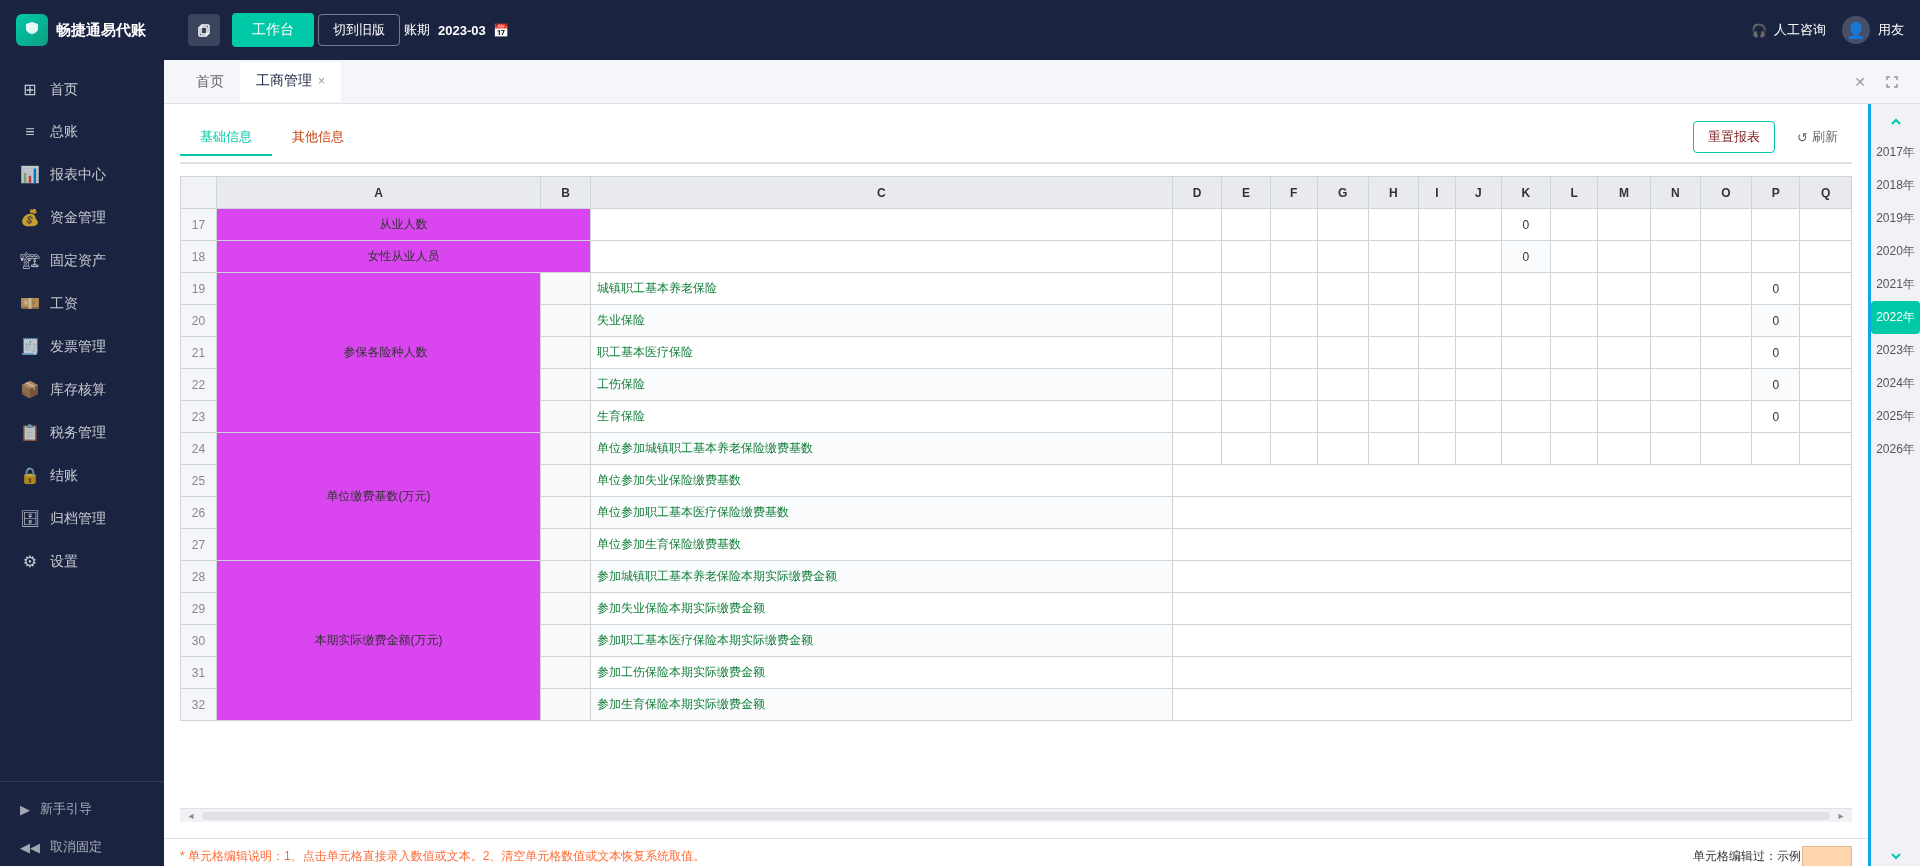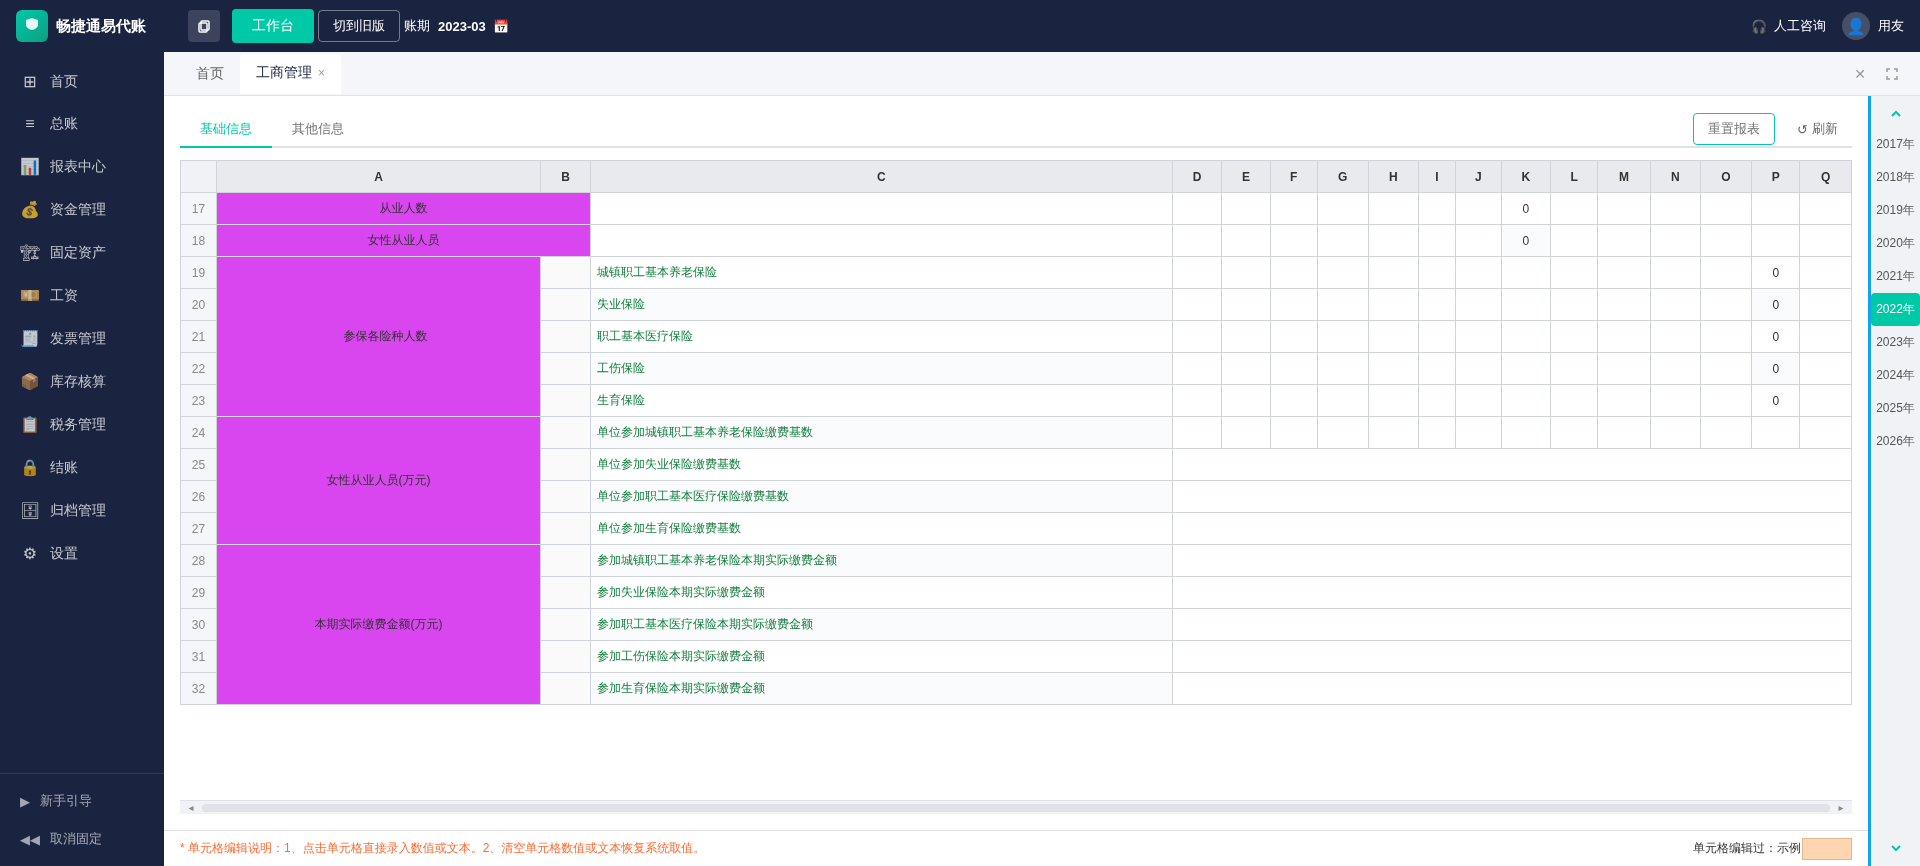--- a/index.html
+++ b/index.html
@@ -1,20 +1,20 @@
 <!DOCTYPE html>
 <html><head>
   <meta charset="utf-8">
   <style>
     * { box-sizing: border-box; margin: 0; padding: 0; }
     body { font-family: 'Microsoft YaHei', '微软雅黑', sans-serif; font-size: 13px; background: #f0f2f5; overflow: hidden; width: 1920px; height: 866px; }
 
     
     .top-header {
-      display: flex; align-items: center; height: 52px;
+      display: flex; align-items: center; height: 60px;
       background: #1a2340; padding: 0 16px; gap: 4px;
     }
     .logo-area { display: flex; align-items: center; gap: 8px; width: 160px; }
     .logo-icon { width: 32px; height: 32px; background: linear-gradient(135deg, #00c9a7, #0e9e83); border-radius: 6px; display: flex; align-items: center; justify-content: center; color: white; font-size: 16px; }
     .logo-text { color: white; font-size: 15px; font-weight: bold; }
     .company-selector {
       display: flex; align-items: center; gap: 6px;
       background: rgba(255,255,255,0.1); border-radius: 4px; padding: 6px 12px;
       color: white; cursor: pointer; min-width: 240px;
     }
@@ -72,30 +72,30 @@
     .tab-item.active { color: #1a2340; background: white; border-radius: 4px 4px 0 0; border-bottom: 2px solid transparent; }
     .tab-close { font-size: 12px; color: #999; cursor: pointer; }
     .tab-home { color: #666; font-size: 14px; padding: 10px 16px; cursor: pointer; }
 
     
     .page-content { flex: 1; background: white; padding: 16px; display: flex; flex-direction: column; gap: 12px; overflow: hidden; }
 
     
     .sub-tabs { display: flex; gap: 0; border-bottom: 2px solid #e0e2e8; }
     .sub-tab {
-      padding: 8px 20px; cursor: pointer; font-size: 13px; color: #737373;
+      padding: 8px 20px; cursor: pointer; font-size: 13px; color: #c2410c;
       border-bottom: 2px solid transparent; margin-bottom: -2px;
     }
     .sub-tab.active { color: #00c9a7; border-bottom: 2px solid #00c9a7; }
 
     
     .toolbar { display: flex; justify-content: flex-end; gap: 8px; align-items: center; }
     .btn-reset {
       padding: 6px 14px; border: 1px solid #00c9a7; background: white;
-      color: #737373; border-radius: 4px; cursor: pointer; font-size: 13px;
+      color: #7f1d1d; border-radius: 4px; cursor: pointer; font-size: 13px;
     }
     .btn-refresh {
       padding: 6px 14px; border: none; background: transparent;
       color: #666; cursor: pointer; font-size: 13px; display: flex; align-items: center; gap: 4px;
     }
 
     
     .spreadsheet-container { flex: 1; overflow: hidden; display: flex; flex-direction: column; }
     .spreadsheet-wrapper { flex: 1; overflow: hidden; display: flex; }
     .spreadsheet-main { flex: 1; overflow: auto; }
@@ -283,21 +283,21 @@
           </svg>
         </div>
       </div>
     </div>
 
     <div class="content-with-year">
       <div class="content-inner">
 
         <div class="page-content">
 
-          <div style="display:flex; align-items:center; justify-content:space-between; border-bottom: 2px solid #e0e2e8; padding-bottom:0;">
+          <div style="display:flex; align-items:center; justify-content:space-between; border-bottom: 2px solid #e0e2e8; padding-bottom:8px;">
             <div class="sub-tabs" style="border-bottom:none;">
               <div class="sub-tab active">基础信息</div>
               <div class="sub-tab">其他信息</div>
             </div>
             <div class="toolbar">
               <button class="btn-reset">重置报表</button>
               <button class="btn-refresh">
                 <span>↺</span>
                 <span>刷新</span>
               </button>
@@ -468,21 +468,21 @@
                       <td class="cell-empty"></td>
                       <td class="cell-empty"></td>
                       <td class="cell-empty"></td>
                       <td class="cell-empty"></td>
                       <td class="cell-value">0</td>
                       <td class="cell-empty"></td>
                     </tr>
 
                     <tr class="row-even">
                       <td class="row-num">24</td>
-                      <td class="cell-a" rowspan="4" style="text-align:center; vertical-align:middle;">女性从业人员(万元)</td>
+                      <td class="cell-a" rowspan="4" style="text-align:center; vertical-align:middle;">单位缴费基数(万元)</td>
                       <td class="cell-b"></td>
                       <td class="cell-c">单位参加城镇职工基本养老保险缴费基数</td>
                       <td class="cell-empty"></td>
                       <td class="cell-empty"></td>
                       <td class="cell-empty"></td>
                       <td class="cell-empty"></td>
                       <td class="cell-empty"></td>
                       <td class="cell-empty"></td>
                       <td class="cell-empty"></td>
                       <td class="cell-empty"></td>

